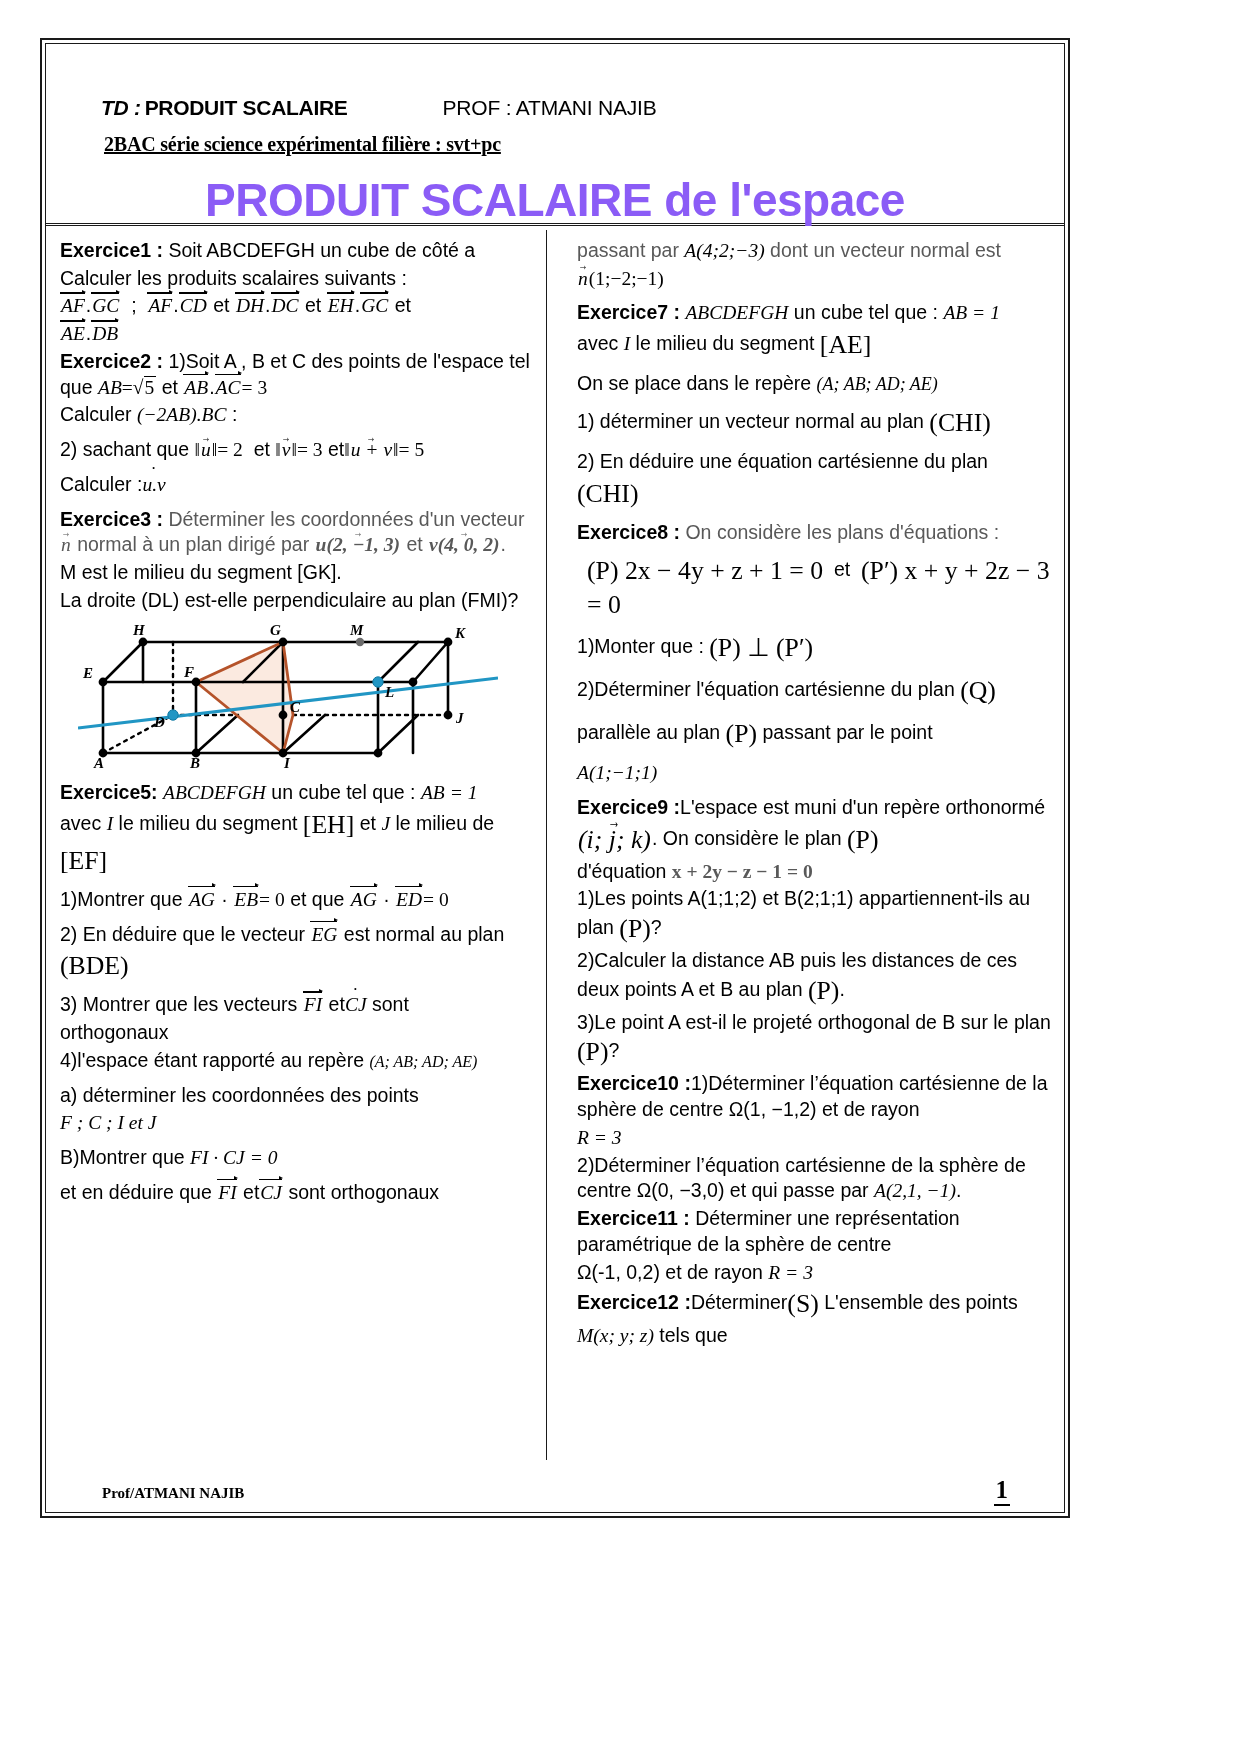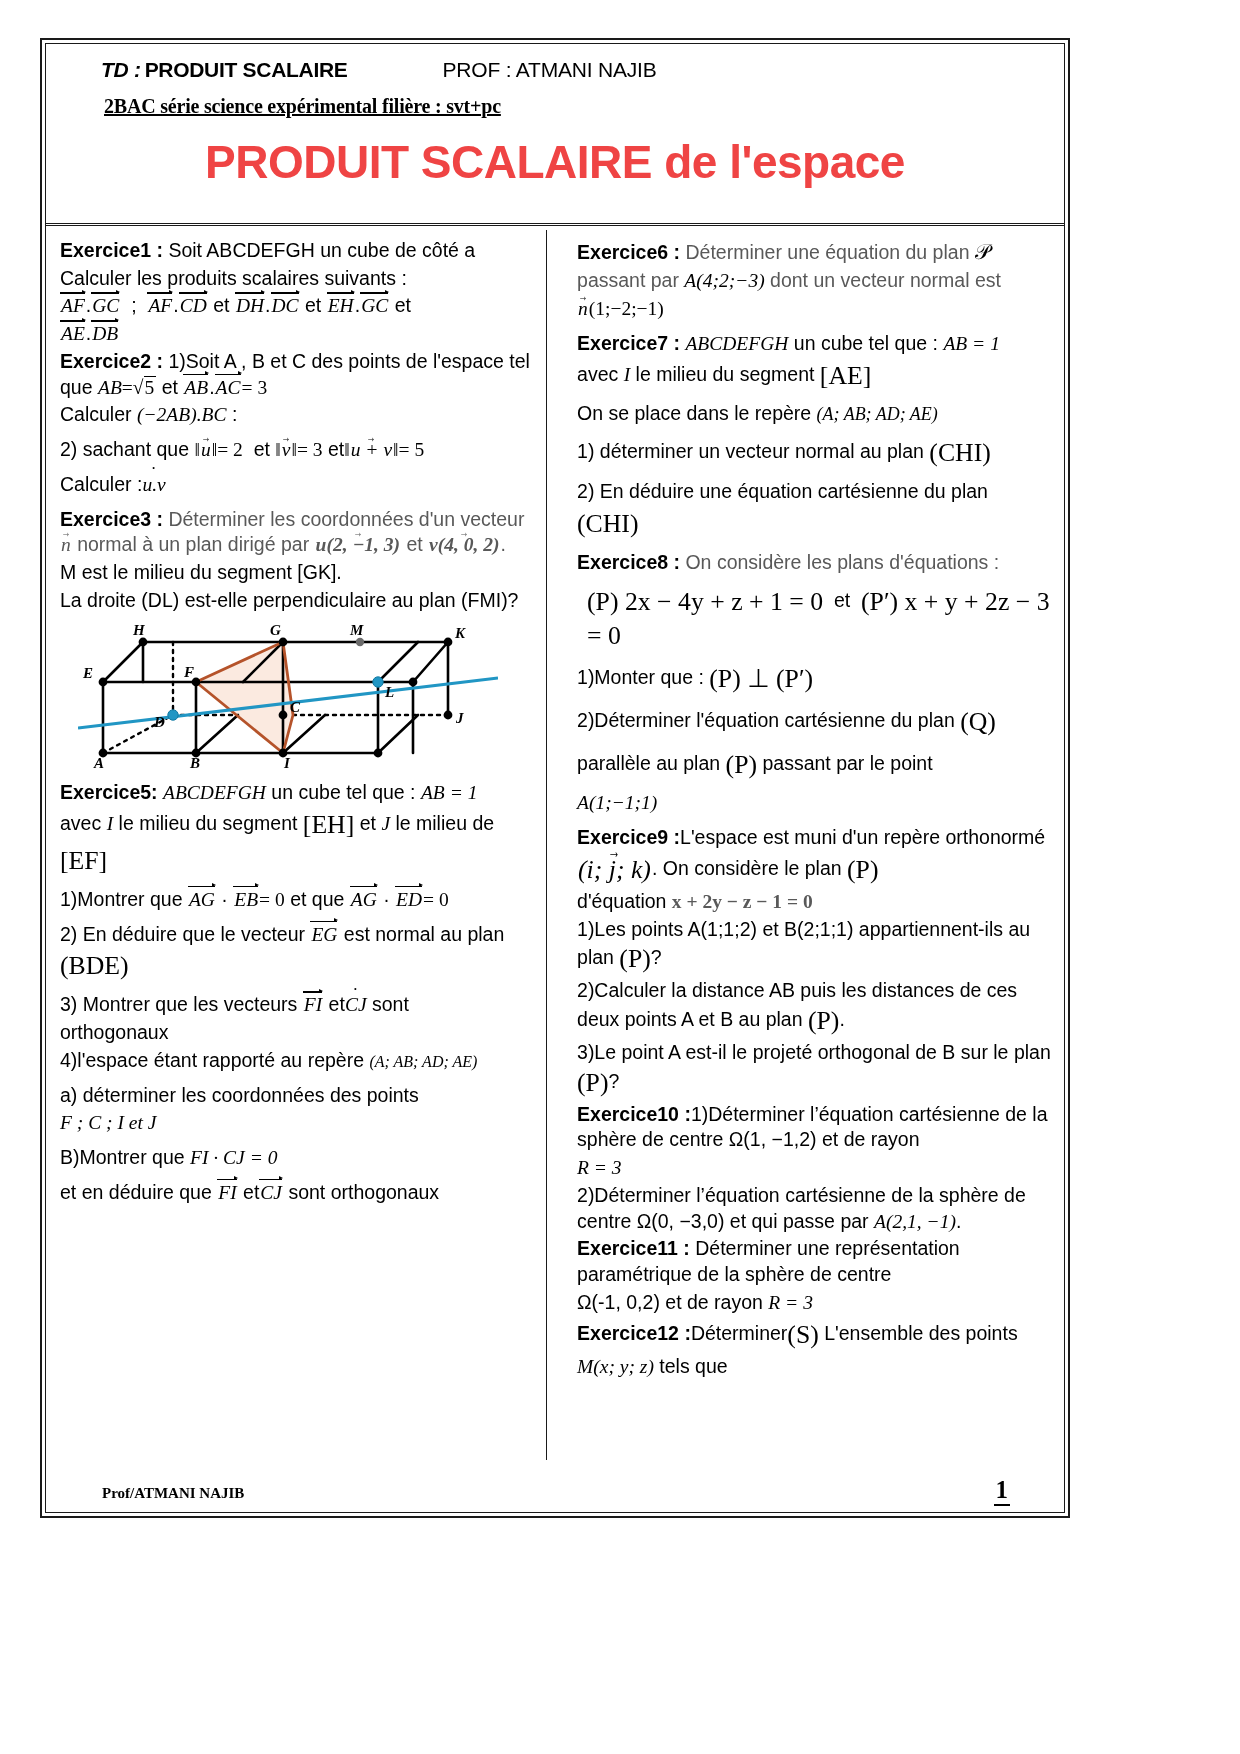--- a/index.html
+++ b/index.html
@@ -32,37 +32,37 @@
     border-bottom:3px double #1a1a1a;
     padding:14px 0 6px 0;
     height:182px;
   }
   .hdr-line1{
     display:flex; align-items:baseline;
     padding-left:55px;
     font-size:21px;
   }
   .hdr-td{ font-weight:bold; font-style:italic; letter-spacing:-0.3px;}
-  .hdr-subject{ font-weight:bold; margin-left:4px; letter-spacing:-0.3px;}
+  .hdr-subject{ font-weight:bold; margin-left:4px; letter-spacing:-0.3px;margin-top:38px;}
   .hdr-prof{ margin-left:95px; font-weight:normal; letter-spacing:-0.2px;}
   .hdr-line2{
     padding-left:58px;
     margin-top:13px;
     font-family:"Liberation Serif", serif;
     font-weight:bold;
     font-size:20px;
     letter-spacing:-0.2px;
     text-decoration:underline;
   }
   .hdr-title{
     text-align:center;
     margin-top:17px;
     font-size:46px;
     font-weight:bold;
-    color:#ef4444;
+    color:#8b5cf6;
     letter-spacing:-0.5px;
   }
 
   
   .columns{
     display:flex;
     margin:0 6px;
     height:1230px;
     gap:16px;
   }
@@ -365,25 +365,20 @@
         <span>et en déduire que</span>
         <span class="vec">FI</span>
         <span>et</span><span class="vec">CJ</span>
         <span>sont orthogonaux</span>
       </p>
     </div>
 
     <div class="col right">
 
       <p class="l">
-        <span class="ex">Exercice6 :</span>
-        <span class="grey">Déterminer une équation du plan</span>
-        <span class="mser" style="font-size:1.1em">𝒫</span>
-      </p>
-      <p class="l">
         <span class="grey">passant par</span>
         <span class="mi">A(4;2;−3)</span>
         <span class="grey">dont un vecteur normal est</span>
       </p>
       <p class="sp">
         <span class="arr mi">n</span><span class="mu">(1;−2;−1)</span>
       </p>
 
       <p class="l">
         <span class="ex">Exercice7 :</span>

